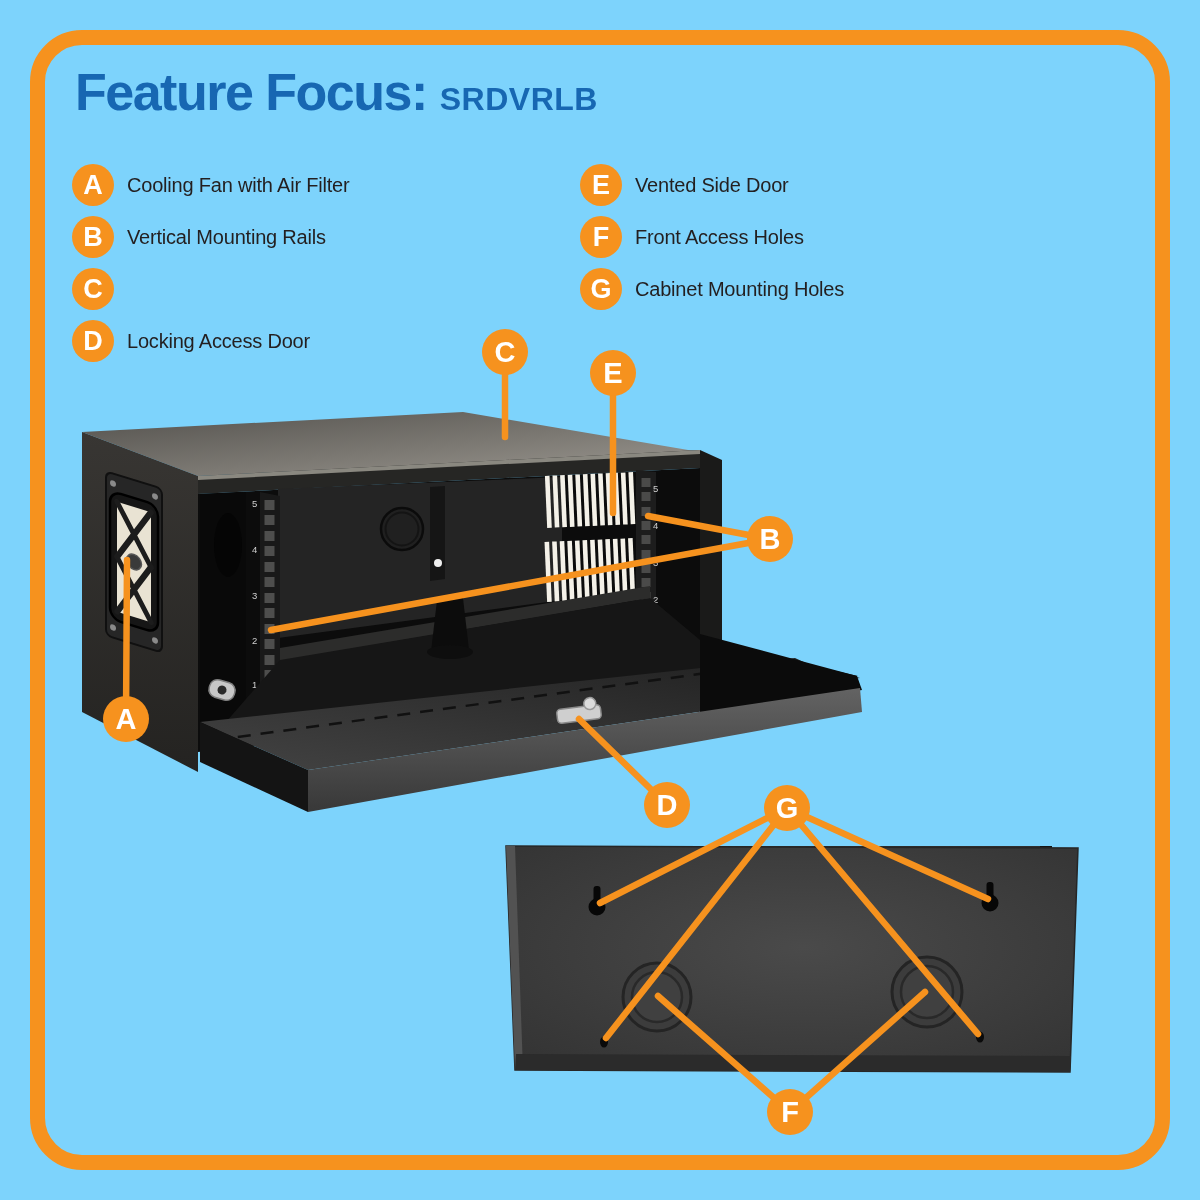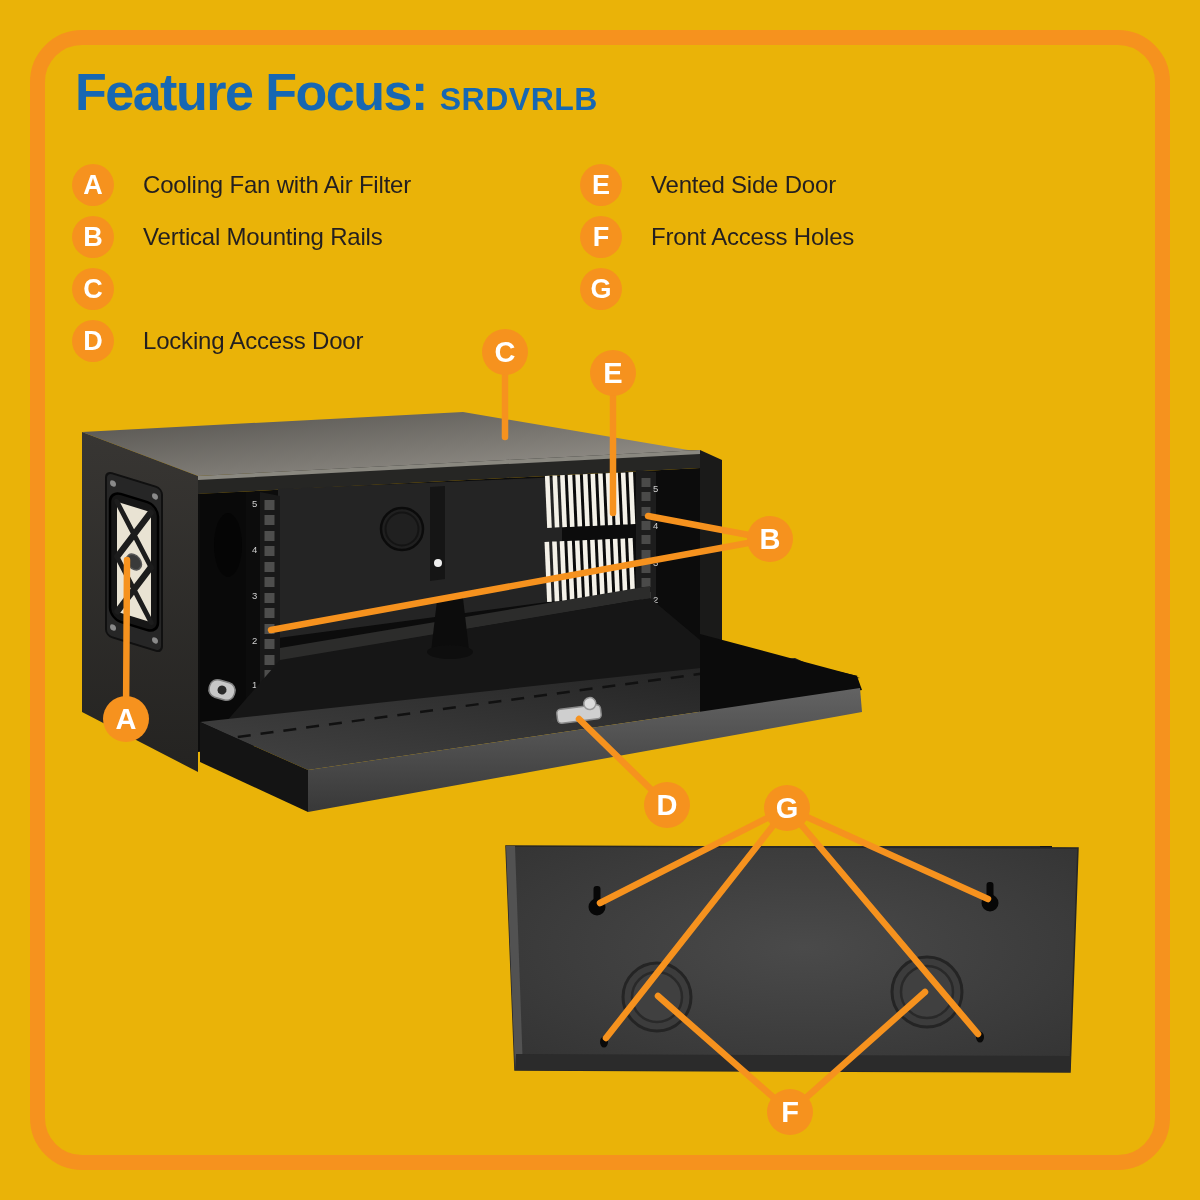--- a/index.html
+++ b/index.html
@@ -1,17 +1,17 @@
 <!DOCTYPE html>
 <html style="--accent: #F6921E; --blue: #1767B2;"><head>
 <meta charset="utf-8">
 <style>
   html,body{margin:0;padding:0;background:#fff;}
   #canvas{
-    position:relative;width:1200px;height:1200px;background:#eab308;overflow:hidden;
+    position:relative;width:1200px;height:1200px;background:#7dd3fc;overflow:hidden;
     font-family:"Liberation Sans","DejaVu Sans",sans-serif;
   }
   .frame{
     position:absolute;left:30px;top:30px;width:1140px;height:1140px;
     border:15px solid var(--accent);border-radius:52px;box-sizing:border-box;
     pointer-events:none;
   }
   header{position:absolute;left:75px;top:66px;display:flex;align-items:baseline;gap:13px;}
   .title{
     color:var(--blue);font-weight:bold;font-size:52px;letter-spacing:-1.5px;line-height:1;
@@ -21,21 +21,21 @@
   }
   .legend-col{position:absolute;display:flex;flex-direction:column;gap:10px;}
   #legend-left{left:72px;top:164px;}
   #legend-right{left:580px;top:164px;}
   .legend-row{display:flex;align-items:center;gap:13px;height:42px;}
   .badge{
     width:42px;height:42px;border-radius:50%;background:var(--accent);
     color:#fff;font-weight:bold;font-size:27px;display:flex;align-items:center;justify-content:center;
     flex:0 0 42px;
   }
-  .legend-label{font-size:24px;color:#231f20;letter-spacing:-0.2px;white-space:nowrap;margin-left:16px;}
+  .legend-label{font-size:20px;color:#231f20;letter-spacing:-0.2px;white-space:nowrap;}
   #illustration{position:absolute;left:0;top:0;}
   .callout-badge{
     position:absolute;width:46px;height:46px;border-radius:50%;background:var(--accent);
     color:#fff;font-weight:bold;font-size:29px;display:flex;align-items:center;justify-content:center;
   }
 </style>
 </head>
 <body>
 
 <div id="canvas">
@@ -68,20 +68,21 @@
     <div class="legend-row">
       <span class="badge">E</span>
       <span class="legend-label">Vented Side Door</span>
     </div>
     <div class="legend-row">
       <span class="badge">F</span>
       <span class="legend-label">Front Access Holes</span>
     </div>
     <div class="legend-row">
       <span class="badge">G</span>
+      <span class="legend-label">Cabinet Mounting Holes</span>
     </div>
   </div>
 
   <svg id="illustration" width="1200" height="1200" viewBox="0 0 1200 1200">
     <defs>
       <linearGradient id="topGrad" x1="0" y1="0" x2="1" y2="1">
         <stop offset="0" stop-color="#53514d"></stop>
         <stop offset="0.55" stop-color="#7b7872"></stop>
         <stop offset="1" stop-color="#9d9992"></stop>
       </linearGradient>

